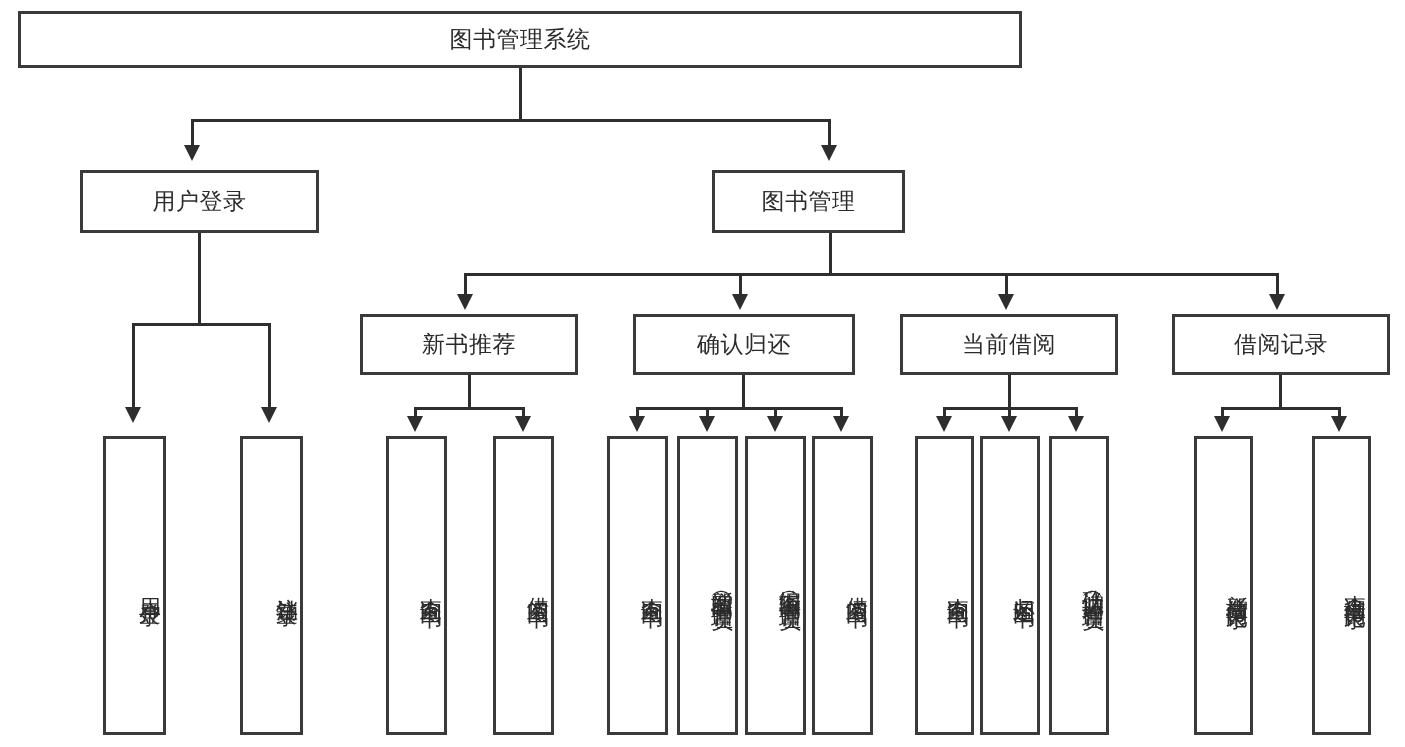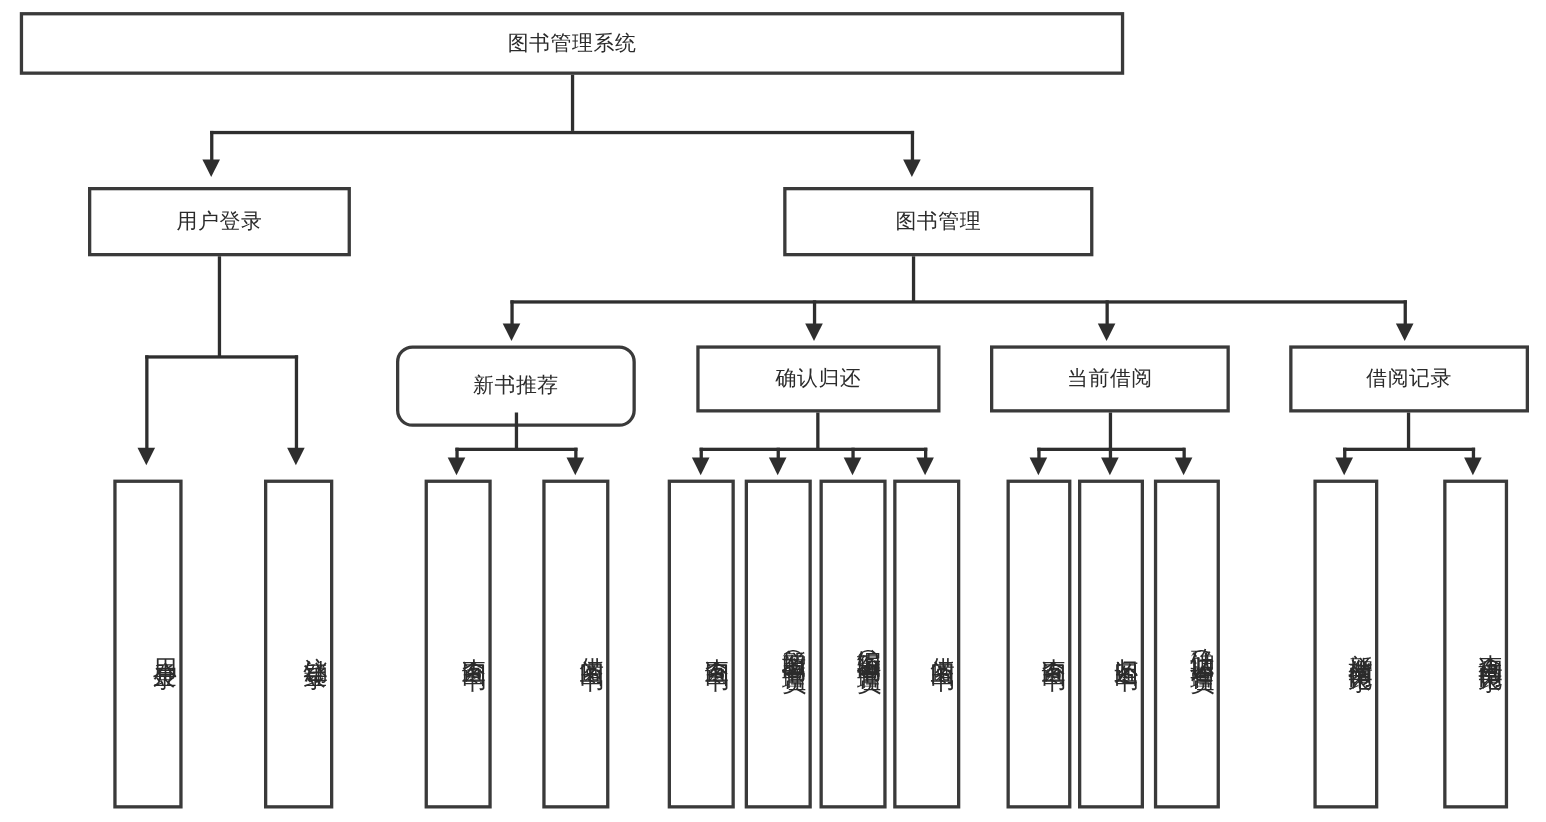--- a/index.html
+++ b/index.html
@@ -23,21 +23,21 @@
     box-sizing: border-box;
     background: #ffffff;
     border: 3px solid #3a3a3a;
     display: flex;
     align-items: center;
     justify-content: center;
     color: #2b2b2b;
     line-height: 1.15;
   }
   .node.h {                     
-    font-size: 19px;
+    font-size: 23px;
     letter-spacing: 0.5px;
   }
   .node.v {                     
     writing-mode: vertical-rl;
     text-orientation: upright;
     font-size: 22px;
     letter-spacing: 3px;
     padding: 6px 0;
     align-items: flex-start;
     justify-content: center;
@@ -89,21 +89,21 @@
 
   <div class="edge vline" style="left:191px; top:119px; width:3px; height:30px;"></div>
   <div class="arrow" style="left:184px; top:145px;"></div>
 
   <div class="edge vline" style="left:828px; top:119px; width:3px; height:30px;"></div>
   <div class="arrow" style="left:821px; top:145px;"></div>
 
   <div class="node h" style="left:80px; top:170px; width:239px; height:63px;">
     <span>用户登录</span>
   </div>
-  <div class="node h" style="left:712px; top:170px; width:282px; height:63px;justify-content:center;">
+  <div class="node h" style="left:712px; top:170px; width:193px; height:63px;justify-content:center;">
     <span>图书管理</span>
   </div>
 
   <div class="edge vline" style="left:198px; top:233px; width:3px; height:92px;"></div>
   <div class="edge hline" style="left:132px; top:323px; width:139px; height:3px;"></div>
   <div class="edge vline" style="left:132px; top:323px; width:3px; height:88px;"></div>
   <div class="arrow" style="left:125px; top:407px;"></div>
   <div class="edge vline" style="left:268px; top:323px; width:3px; height:88px;"></div>
   <div class="arrow" style="left:261px; top:407px;"></div>
 
@@ -111,21 +111,21 @@
   <div class="edge hline" style="left:464px; top:273px; width:815px; height:3px;"></div>
   <div class="edge vline" style="left:464px; top:273px; width:3px; height:25px;"></div>
   <div class="arrow" style="left:457px; top:294px;"></div>
   <div class="edge vline" style="left:739px; top:273px; width:3px; height:25px;"></div>
   <div class="arrow" style="left:732px; top:294px;"></div>
   <div class="edge vline" style="left:1005px; top:273px; width:3px; height:25px;"></div>
   <div class="arrow" style="left:998px; top:294px;"></div>
   <div class="edge vline" style="left:1276px; top:273px; width:3px; height:25px;"></div>
   <div class="arrow" style="left:1269px; top:294px;"></div>
 
-  <div class="node h" style="left:360px; top:314px; width:218px; height:74px;border-radius:15px;">
+  <div class="node h" style="left:360px; top:314px; width:218px; height:61px;">
     <span>新书推荐</span>
   </div>
   <div class="node h" style="left:633px; top:314px; width:222px; height:61px;">
     <span>确认归还</span>
   </div>
   <div class="node h" style="left:1172px; top:314px; width:218px; height:61px;">
     <span>借阅记录</span>
   </div>
   <div class="node h" style="left:900px; top:314px; width:218px; height:61px;">
     <span>当前借阅</span>

